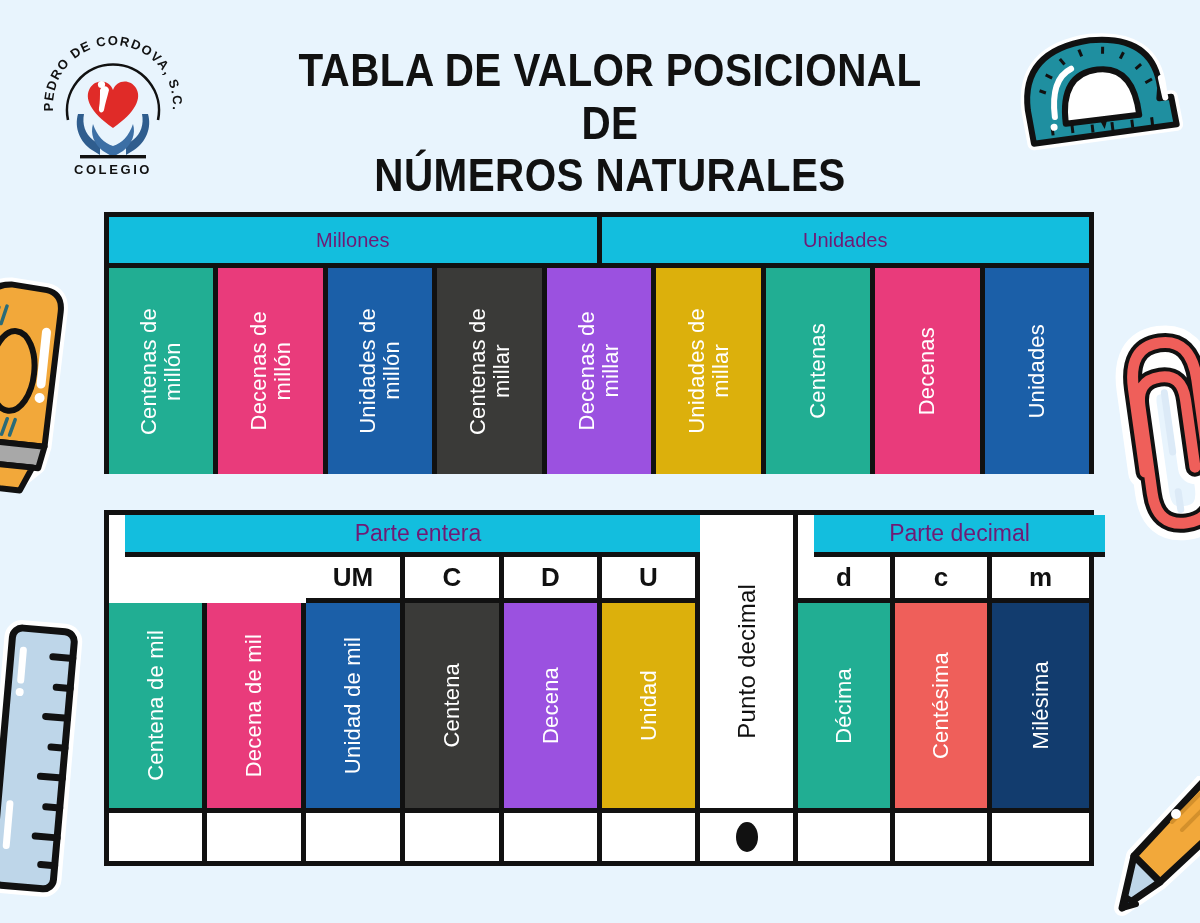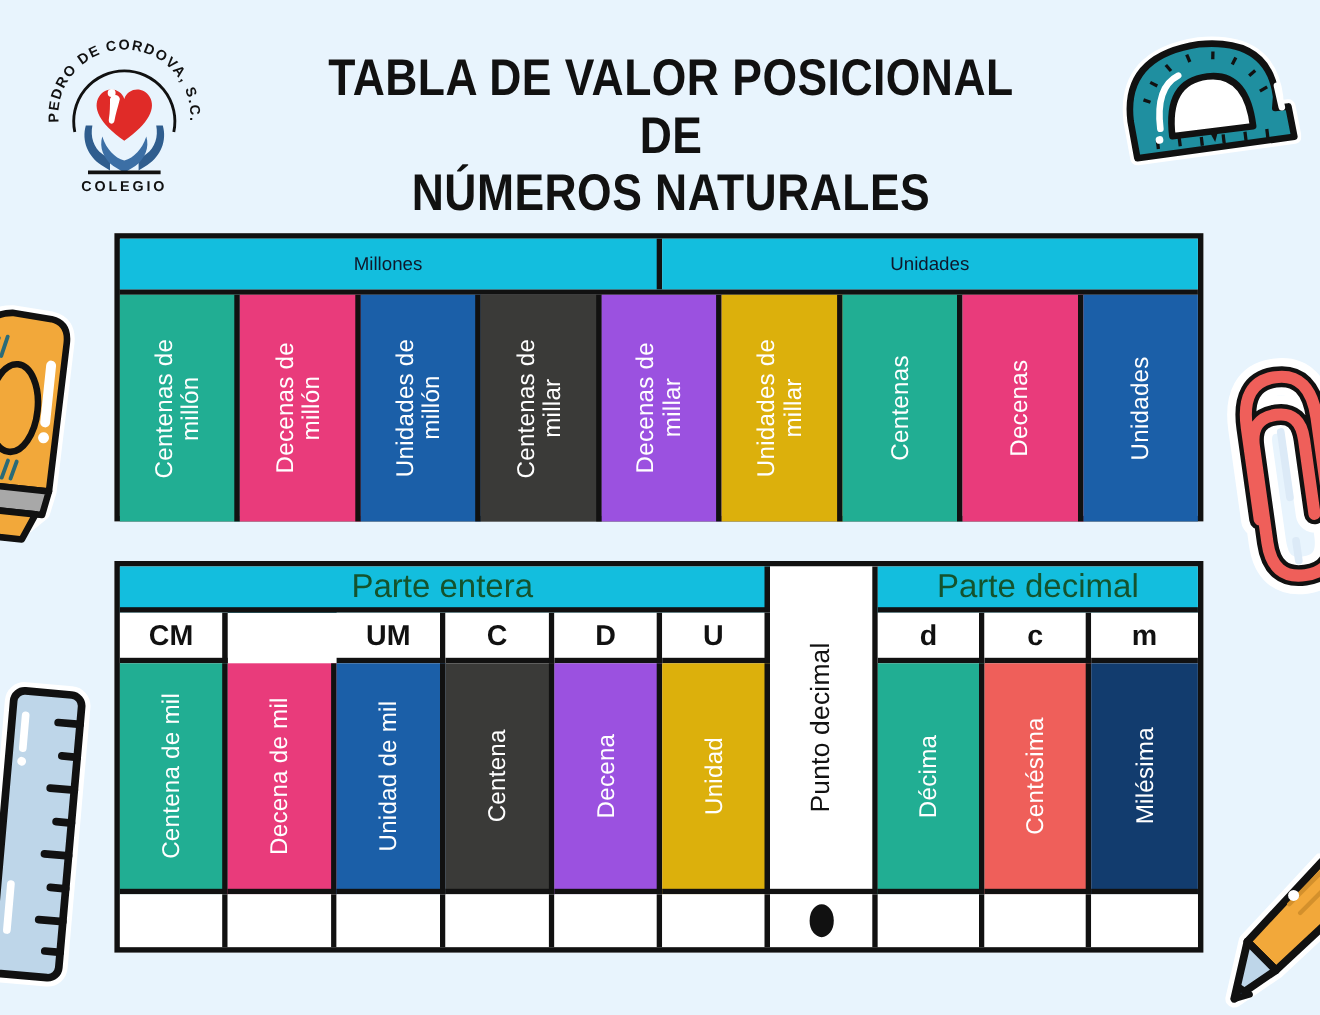--- a/index.html
+++ b/index.html
@@ -44,23 +44,23 @@
   
   #table-one{
     left:104px;top:212px;width:990px;height:262px;
   }
   .t1-group-row{
     display:flex;height:46px;box-sizing:border-box;
   }
   .t1-group{
     flex:1 1 0;
     background:#13bede;
-    color:#0f172a;
+    color:#701a75;
     display:flex;align-items:center;justify-content:center;
-    font-size:17px;
+    font-size:20px;
     border-right:5px solid #111;
     box-sizing:border-box;
   }
   .t1-group:last-child{border-right:none;}
   .t1-col-row{
     display:flex;height:211px;box-sizing:border-box;
     border-top:5px solid #111;
   }
   .t1-col{
     flex:1 1 0;
@@ -88,21 +88,21 @@
   .t2-grid{
     position:relative;width:100%;height:100%;
   }
   .t2-cell{
     position:absolute;box-sizing:border-box;
     display:flex;align-items:center;justify-content:center;
   }
   .bd-r{border-right:5px solid #111;}
   .bd-b{border-bottom:5px solid #111;}
   .band{
-    background:#13bede;color:#14532d;font-size:30px;
+    background:#13bede;color:#701a75;font-size:23px;margin-left:16px;
   }
   .abbr{
     background:#fff;color:#111;font-weight:bold;font-size:26px;
   }
   .punto{
     background:#fff;color:#111;
   }
   .punto .vtext{color:#111;font-size:24px;}
   .blank{background:#fff;}
   .dot{
@@ -287,23 +287,20 @@
     </div>
 
     <div class="t2-cell punto bd-r bd-b" style="left:591px;top:0;width:98px;height:298px;">
       <span class="vtext">Punto  decimal</span>
     </div>
 
     <div class="t2-cell band bd-b" style="left:689px;top:0;width:291px;height:42px;">
       <span>Parte decimal</span>
     </div>
 
-    <div class="t2-cell abbr bd-r bd-b" style="left:0;top:42px;width:98px;height:46px;">
-      <span>CM</span>
-      </div>
     <div class="t2-cell abbr bd-r bd-b" style="left:197px;top:42px;width:99px;height:46px;">
       <span>UM</span>
       </div>
     <div class="t2-cell abbr bd-r bd-b" style="left:296px;top:42px;width:99px;height:46px;">
       <span>C</span>
       </div>
     <div class="t2-cell abbr bd-r bd-b" style="left:395px;top:42px;width:98px;height:46px;">
       <span>D</span>
       </div>
     <div class="t2-cell abbr bd-r bd-b" style="left:493px;top:42px;width:98px;height:46px;">

